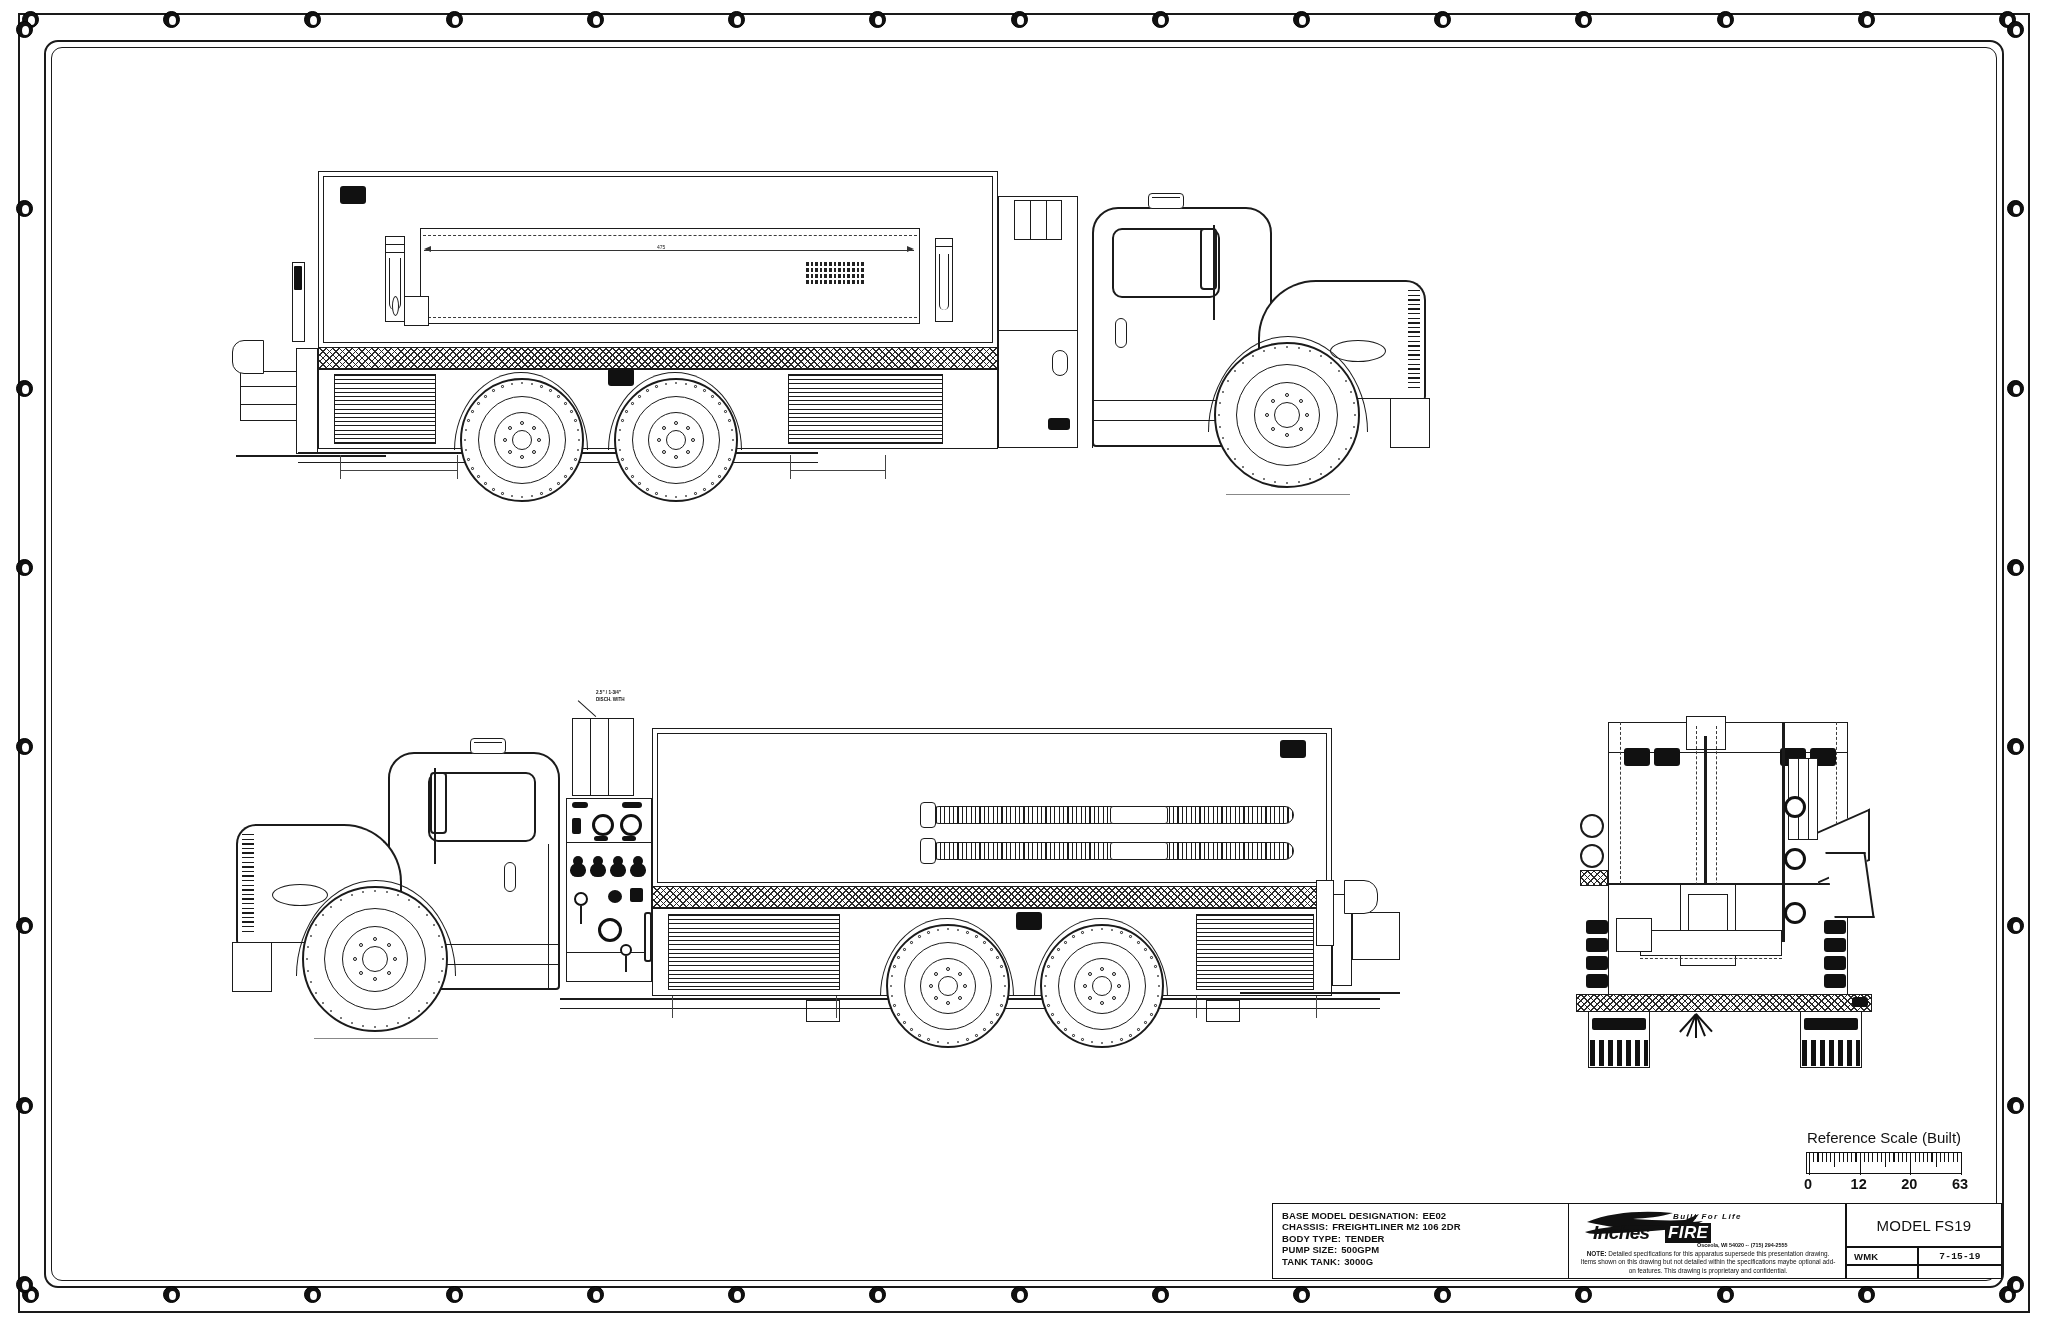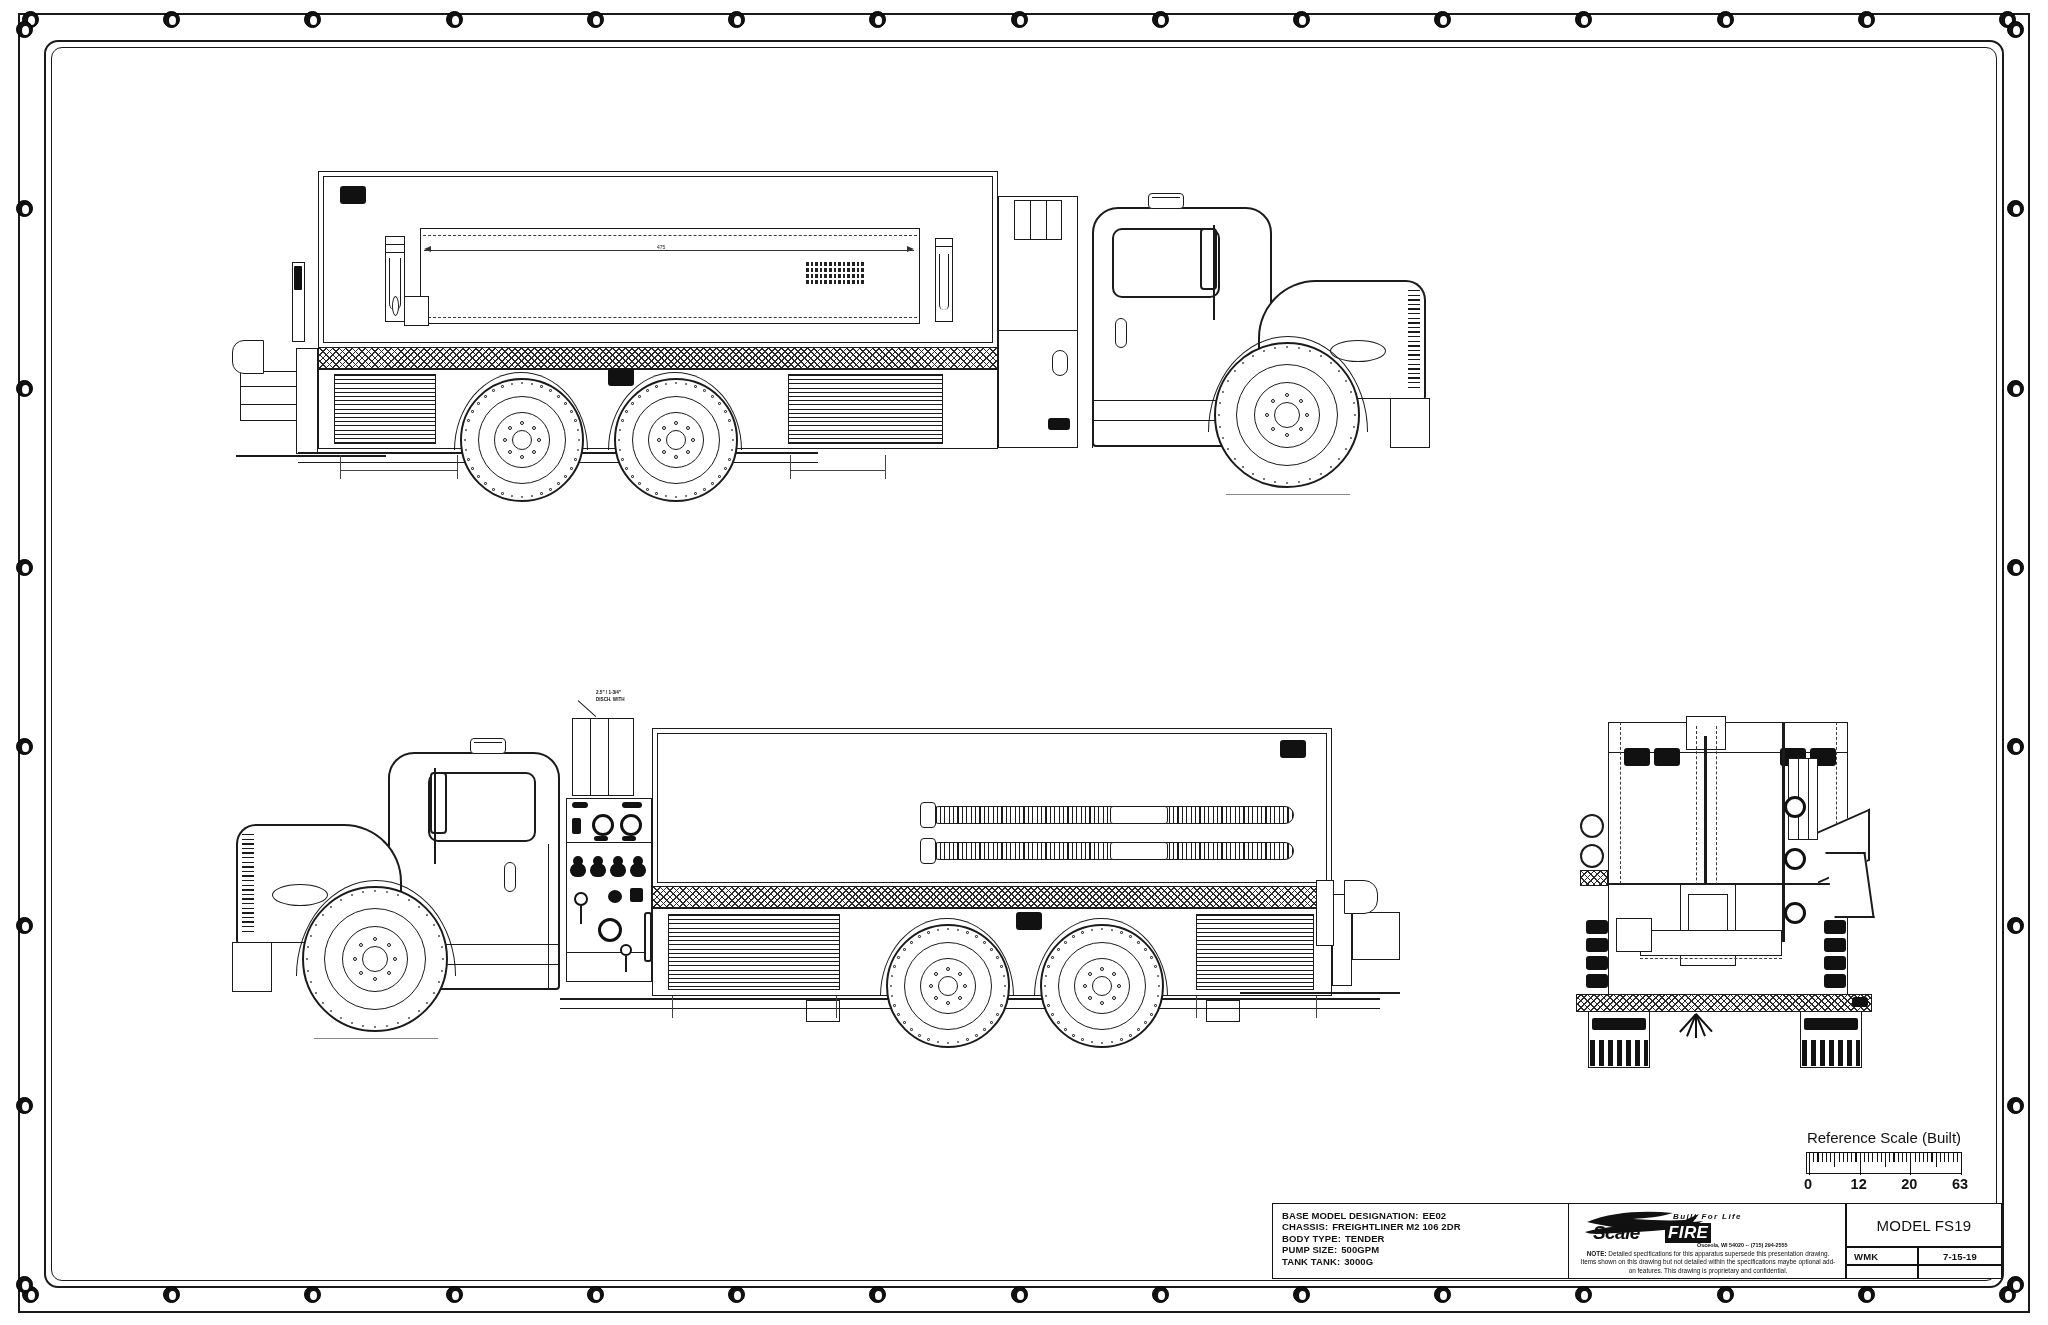--- a/index.html
+++ b/index.html
@@ -760,39 +760,39 @@
         </div>
     </div>
 
     <div class="tb" style="left:1568px; top:1203px; width:278px; height:76px;">
 
       <svg class="logo-swoosh" style="left:12px; top:4px;" width="150" height="34" viewBox="0 0 150 34">
         <path d="M6 14 C30 4, 62 2, 92 5 C80 9, 64 10, 52 11 C70 12, 88 13, 104 12 L118 6 L112 14 L122 13 L110 19 C80 24, 38 22, 6 14 Z" fill="#111"></path>
         <path d="M4 24 C34 16, 72 16, 104 20 C78 23, 40 25, 16 26 C10 26, 6 25, 4 24 Z" fill="#111"></path>
       </svg>
       <div class="logo-tag" style="left:104px; top:8px;">Built For Life</div>
-      <div class="logo-custom" style="left:24px; top:18px;">Scale</div>
+      <div class="logo-custom" style="left:24px; top:18px;">Inches</div>
       <div class="logo-fire" style="left:96px; top:19px;">FIRE</div>
       <div class="logo-addr" style="left:128px; top:38px;">Osceola, WI 54020 -- (715) 294-2555</div>
 
       <div class="tb-note" style="position:absolute; left:0; top:46px; width:278px;">
         <b>NOTE:</b>
         <span>Detailed specifications for this apparatus supersede this presentation drawing. Items shown on this drawing but not detailed within the specifications maybe optional add-on features. This drawing is proprietary and confidential.</span>
       </div>
     </div>
 
     <div class="tb" style="left:1846px; top:1203px; width:156px; height:44px; display:flex; align-items:center; justify-content:center;">
       <div class="tb-project">MODEL FS19</div>
     </div>
 
     <div class="tb" style="left:1846px; top:1247px; width:72px; height:18px; display:flex; align-items:center;">
       <div class="tb-initials">WMK</div>
     </div>
 
-    <div class="tb" style="left:1918px; top:1247px; width:84px; height:18px; display:flex; align-items:center; justify-content:center;">
+    <div class="tb" style="left:1918px; top:1247px; width:84px; height:18px; display:flex; align-items:center; justify-content:center;font-family:Liberation Mono, monospace;">
       <div class="tb-date">7-15-19</div>
     </div>
 
     <div class="tb" style="left:1846px; top:1265px; width:72px; height:14px;"></div>
     <div class="tb" style="left:1918px; top:1265px; width:84px; height:14px;"></div>
   </div>
 
 <div class="lugdot" style="left: 536.8px; top: 438px;"></div>
     <div class="lugdot" style="left: 531.879px; top: 449.879px;"></div>
     <div class="lugdot" style="left: 520px; top: 454.8px;"></div>

